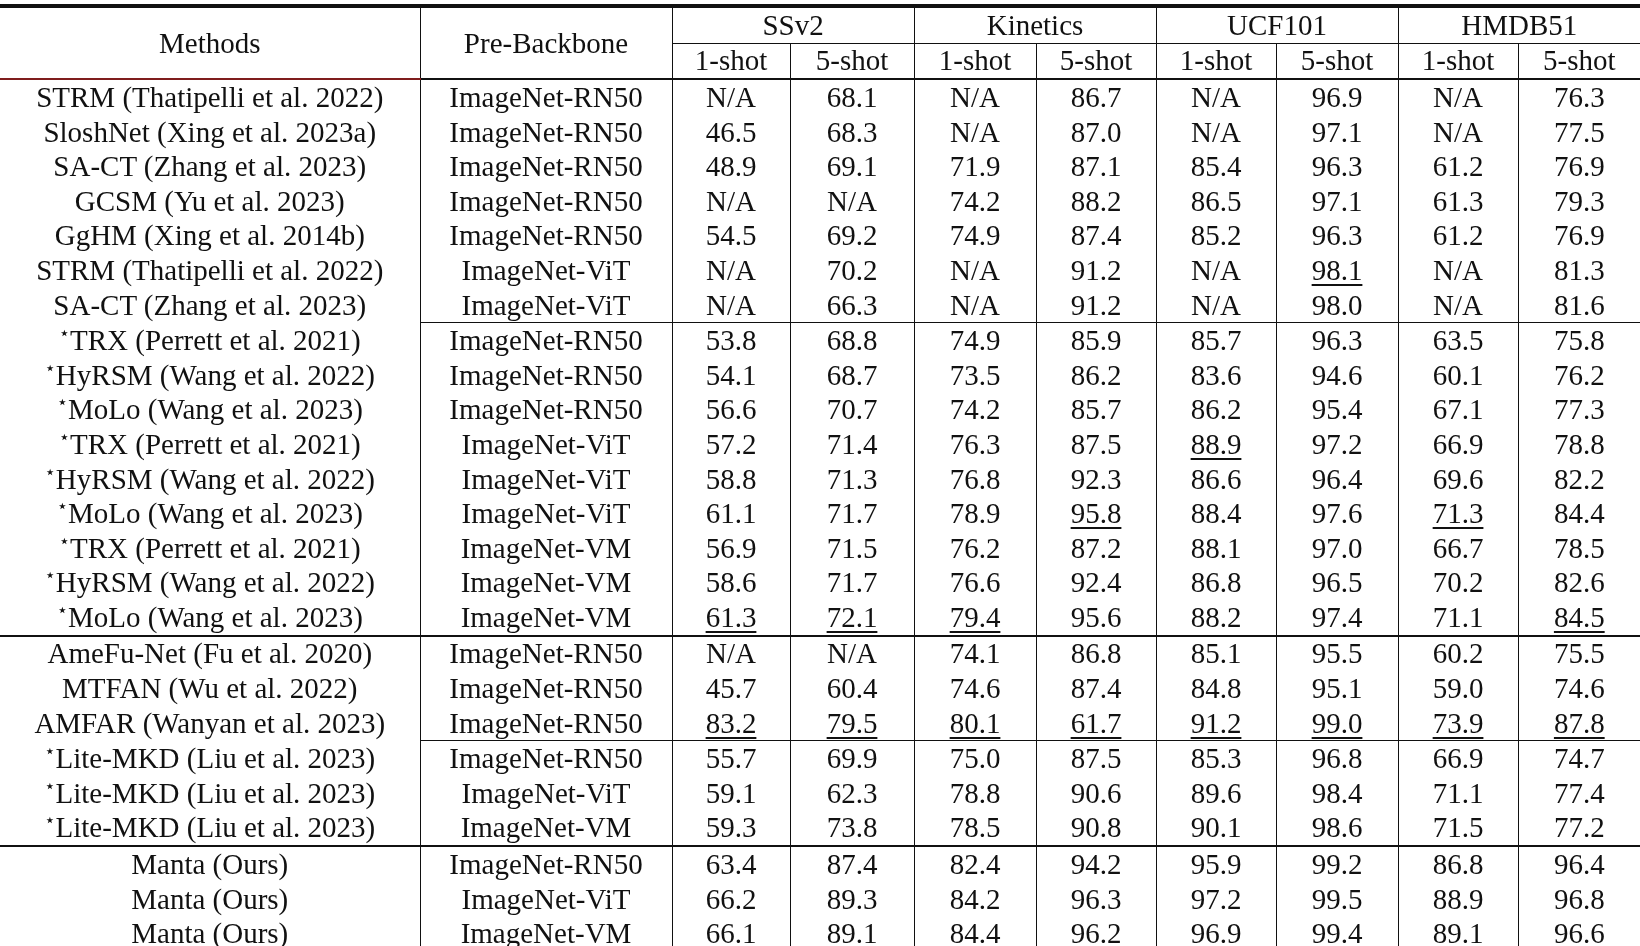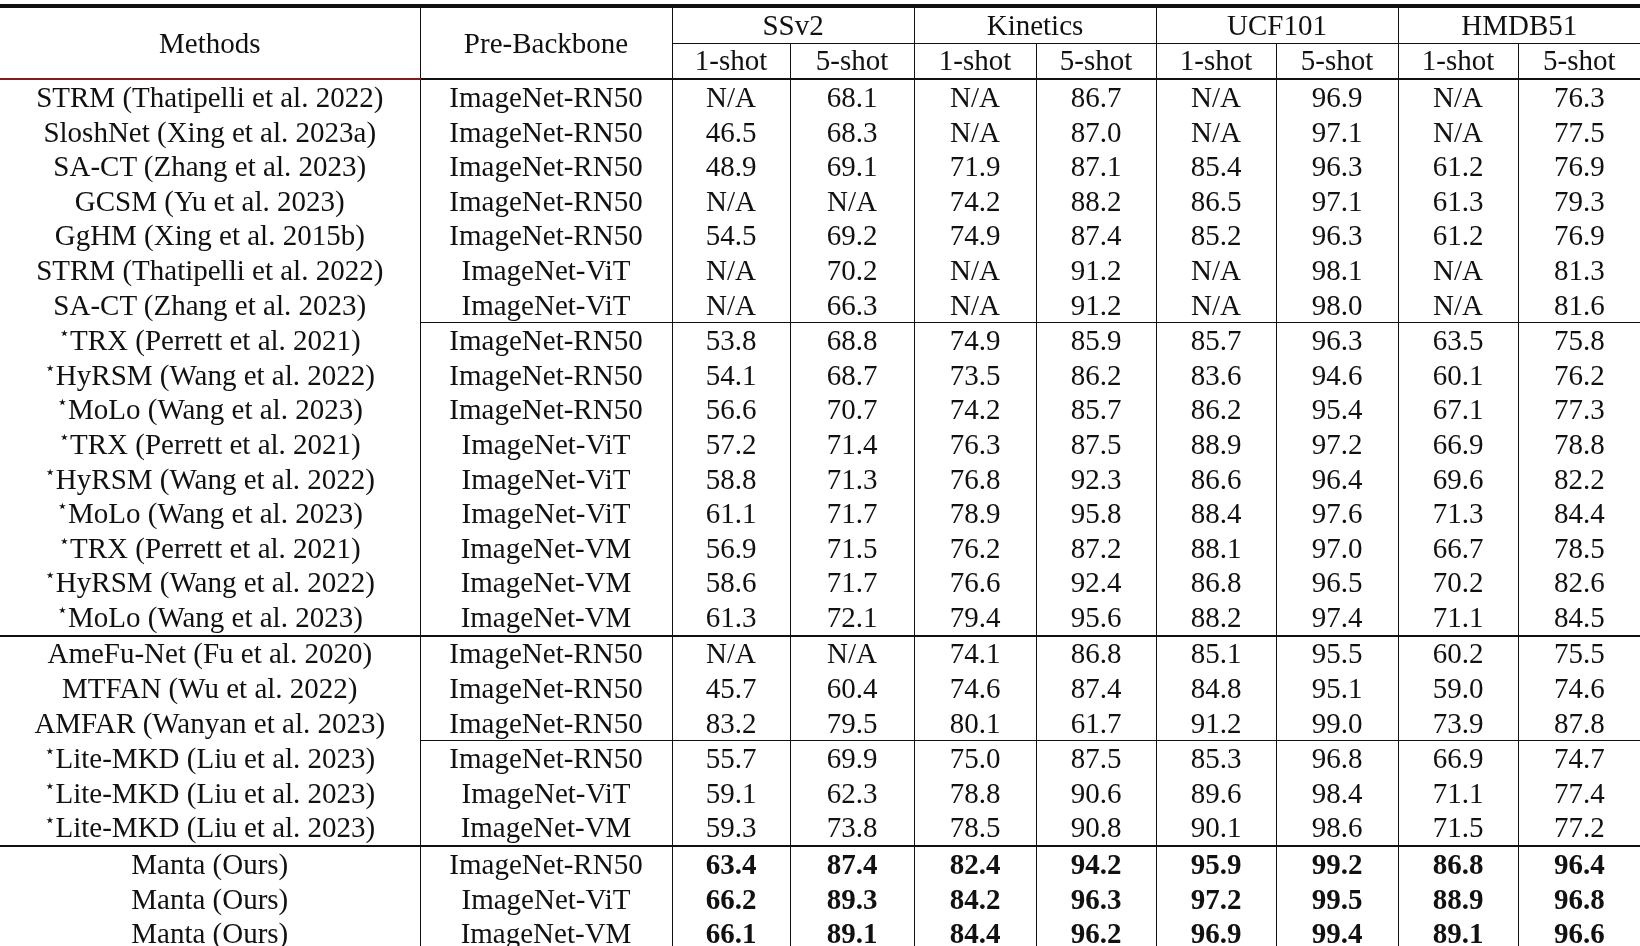--- a/index.html
+++ b/index.html
@@ -15,22 +15,22 @@
   .vr { border-right:1.5px solid #111; }
   .hdr1 th { height:31px; }
   .hdr2 th { height:32px; border-top:1.5px solid #111; border-bottom:2px solid #111; }
   th.methods-h { text-align:left; padding-left:22px; border-bottom:2px solid #7f1d1d; }
   th.backbone-h { border-bottom:2px solid #111; }
   td.method { text-align:left; padding-left:22px; }
   td.backbone-rn { text-align:center; }
   td.backbone-r { text-align:right; padding-right:30px;margin-left:8px; }
   .partial-top td.from-bb { border-top:1.5px solid #111; }
   .full-top td { border-top:2.5px solid #111; }
-  .ul { text-underline-offset:4px; text-decoration-thickness:1.5px;margin-top:8px; }
-  .bold { font-weight:bold; }
+  .ul { text-decoration:underline; text-underline-offset:4px; text-decoration-thickness:1.5px;margin-top:8px; }
+  .bold { font-weight:normal; }
   sup.star { font-size:18px; position:relative; top:-2px; vertical-align:top; line-height:1; }
 </style>
 </head>
 <body>
 
 <table class="results">
   <colgroup>
     <col style="width:420px">
     <col style="width:252px">
     <col style="width:118px">
@@ -105,21 +105,21 @@
         <td class="from-bb vr"><span>N/A</span></td>
         <td class="from-bb vr"><span>N/A</span></td>
         <td class="from-bb vr"><span>74.2</span></td>
         <td class="from-bb vr"><span>88.2</span></td>
         <td class="from-bb vr"><span>86.5</span></td>
         <td class="from-bb vr"><span>97.1</span></td>
         <td class="from-bb vr"><span>61.3</span></td>
         <td class="from-bb"><span>79.3</span></td>
       </tr>
       <tr>
-        <td class="method vr"><span>GgHM (Xing et al. 2015b)</span></td>
+        <td class="method vr"><span>GgHM (Xing et al. 2014b)</span></td>
         <td class="vr from-bb backbone-rn">ImageNet-RN50</td>
         <td class="from-bb vr"><span>54.5</span></td>
         <td class="from-bb vr"><span>69.2</span></td>
         <td class="from-bb vr"><span>74.9</span></td>
         <td class="from-bb vr"><span>87.4</span></td>
         <td class="from-bb vr"><span>85.2</span></td>
         <td class="from-bb vr"><span>96.3</span></td>
         <td class="from-bb vr"><span>61.2</span></td>
         <td class="from-bb"><span>76.9</span></td>
       </tr>

